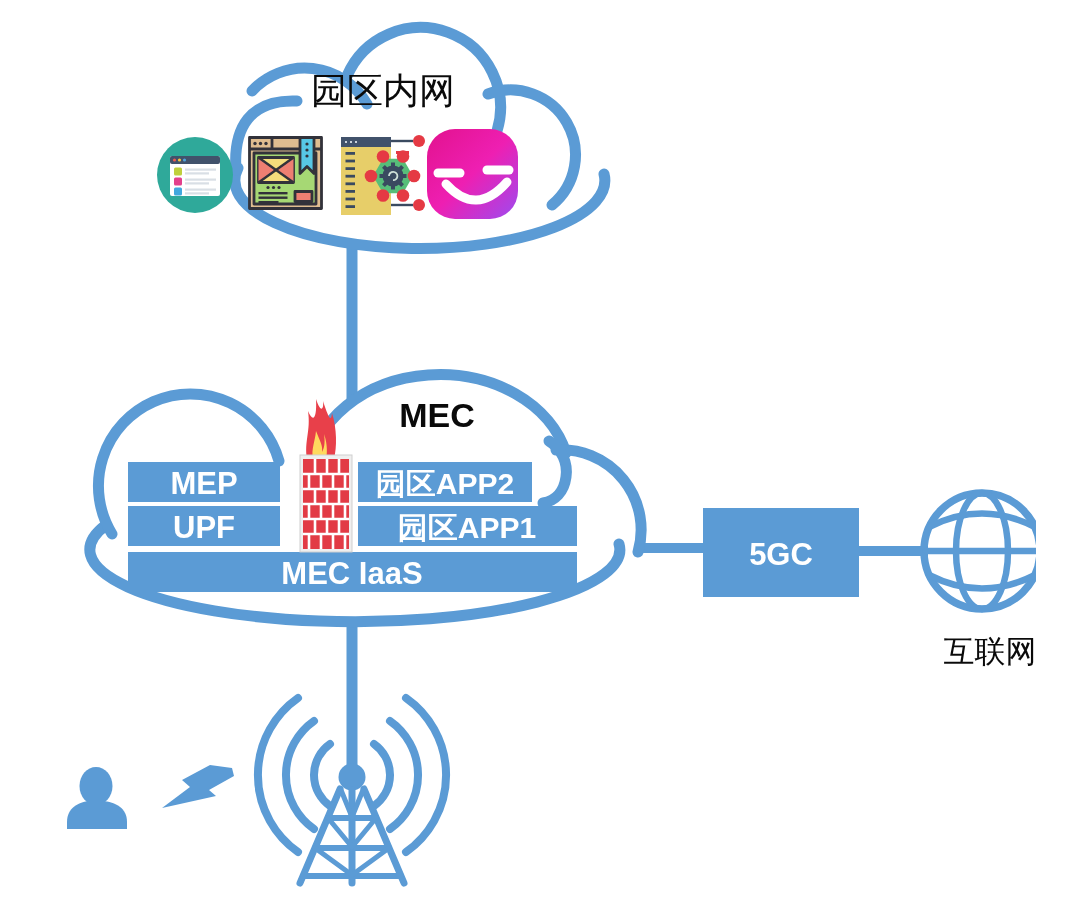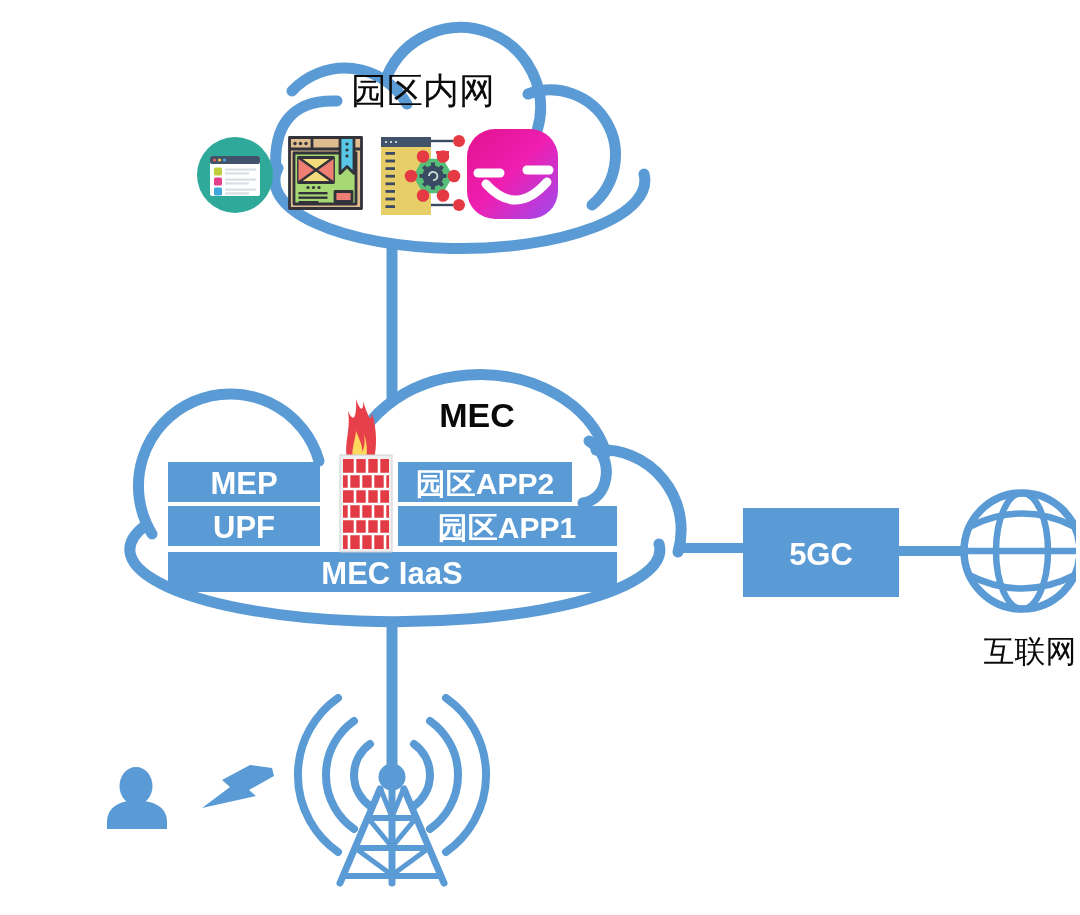--- a/index.html
+++ b/index.html
@@ -1,17 +1,17 @@
 <!DOCTYPE html>
 <html><head>
 <meta charset="utf-8">
 <style>
   html,body{margin:0;padding:0;background:#fff;}
   .stage{position:relative;width:1036px;height:915px;background:#ffffff;overflow:hidden;
-         font-family:"Liberation Sans","DejaVu Sans",sans-serif;margin-left:40px;}
+         font-family:"Liberation Sans","DejaVu Sans",sans-serif;}
   .stage svg{position:absolute;left:0;top:0;display:block;}
   text{text-anchor:middle;dominant-baseline:central;font-family:"Liberation Sans","DejaVu Sans",sans-serif;}
   .title-cjk{font-size:36px;fill:#0a0a0a;}
   .mec-title{font-size:34px;font-weight:bold;fill:#0a0a0a;}
   .boxlbl{font-size:31px;font-weight:bold;fill:#ffffff;}
   .boxlbl-sm{font-size:30px;font-weight:bold;fill:#ffffff;}
   .inet{font-size:31px;fill:#0a0a0a;}
 </style>
 </head>
 <body>

